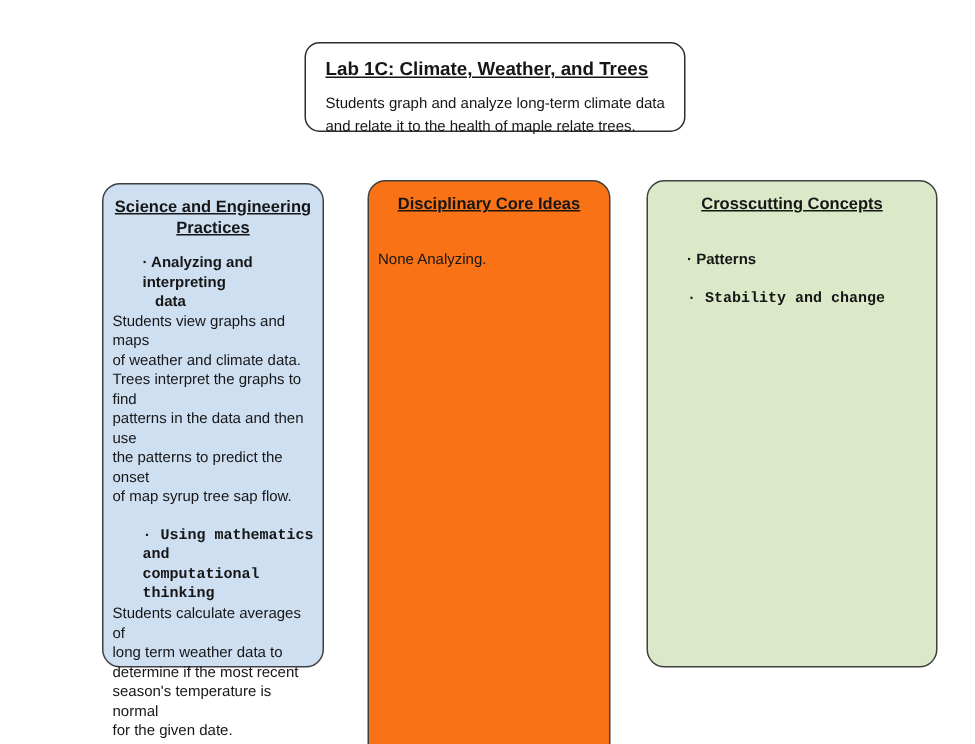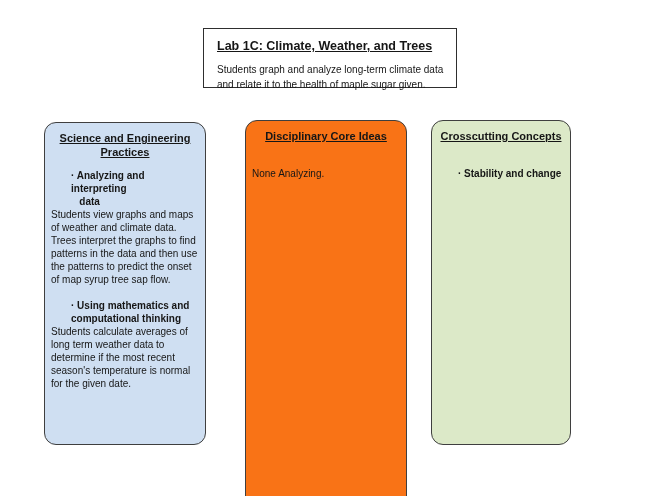--- a/index.html
+++ b/index.html
@@ -20,21 +20,21 @@
   
   .titlebox {
     position: absolute;
     left: 203px;
     top: 28px;
     width: 254px;
     height: 60px;
     box-sizing: border-box;
     background: #ffffff;
     border: 1.3px solid #2e2e2e;
-    border-radius: 0;
+    border-radius: 10px;
     padding: 10px 6px 0 13px;
   }
   .titlebox .lab-title {
     margin: 0;
     font-size: 12.5px;
     font-weight: bold;
     text-decoration: underline;
     line-height: 15px;
     white-space: pre-line;
   }
@@ -45,23 +45,23 @@
     white-space: pre-line;
   }
 
   
   .col {
     position: absolute;
     box-sizing: border-box;
     border: 1.2px solid #3f3f3f;
     border-radius: 12px;
   }
-  .col-sep { left: 44px;  top: 122px; width: 162px; height: 323px; background: #cfdff2; }
+  .col-sep { left: 68px;  top: 122px; width: 148px; height: 323px; background: #cfdff2; }
   .col-dci { left: 245px; top: 120px; width: 162px; height: 408px; background: #f97316; }
-  .col-cc  { left: 431px; top: 120px; width: 140px; height: 325px; background: #dce9c8; }
+  .col-cc  { left: 431px; top: 120px; width: 194px; height: 325px; background: #dce9c8; }
 
   .col .col-header {
     margin: 0;
     padding: 8px 4px 0 4px;
     text-align: center;
     font-size: 11px;
     font-weight: bold;
     line-height: 14px;
     text-decoration: underline;
     white-space: pre-line;
@@ -71,31 +71,31 @@
     left: 6px;
     right: 4px;
     top: 46px;
   }
   .block {
     font-size: 10px;
     line-height: 13px;
     white-space: pre-wrap;
   }
   .block.bullet { font-weight: bold; margin-left: 20px; }
-  .block + .block.bullet { margin-top: 13px; }
+  .block + .block.bullet { margin-top: 13px; font-family: Liberation Mono, monospace; }
 </style>
 </head>
 <body>
 
 <div class="canvas">
 
   <div class="titlebox">
     <h1 class="lab-title">Lab 1C: Climate, Weather, and Trees</h1>
     <p class="lab-desc">Students graph and analyze long-term climate data
-and relate it to the health of maple sugar given.</p>
+and relate it to the health of maple relate trees.</p>
   </div>
 
   <div class="col col-sep">
     <h2 class="col-header">Science and Engineering
 Practices</h2>
     <div class="body">
       <div class="block bullet">· Analyzing and interpreting
    data</div>
       <div class="block">Students view graphs and maps
 of weather and climate data.
@@ -116,17 +116,18 @@
   <div class="col col-dci">
     <h2 class="col-header">Disciplinary Core Ideas</h2>
     <div class="body">
       <div class="block">None Analyzing.</div>
     </div>
   </div>
 
   <div class="col col-cc">
     <h2 class="col-header">Crosscutting Concepts</h2>
     <div class="body">
+      <div class="block bullet">· Patterns</div>
       <div class="block bullet">· Stability and change</div>
     </div>
   </div>
 
 </div>
 
 </body></html>

